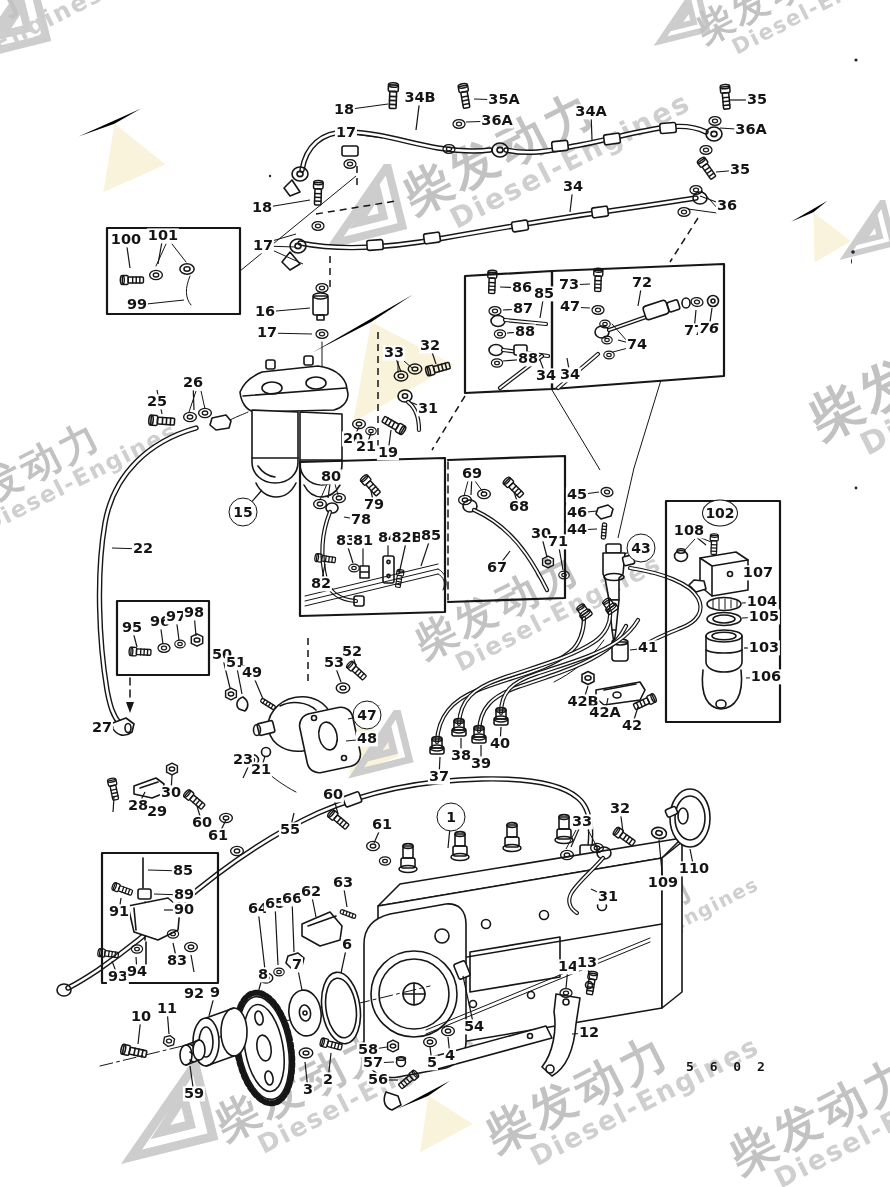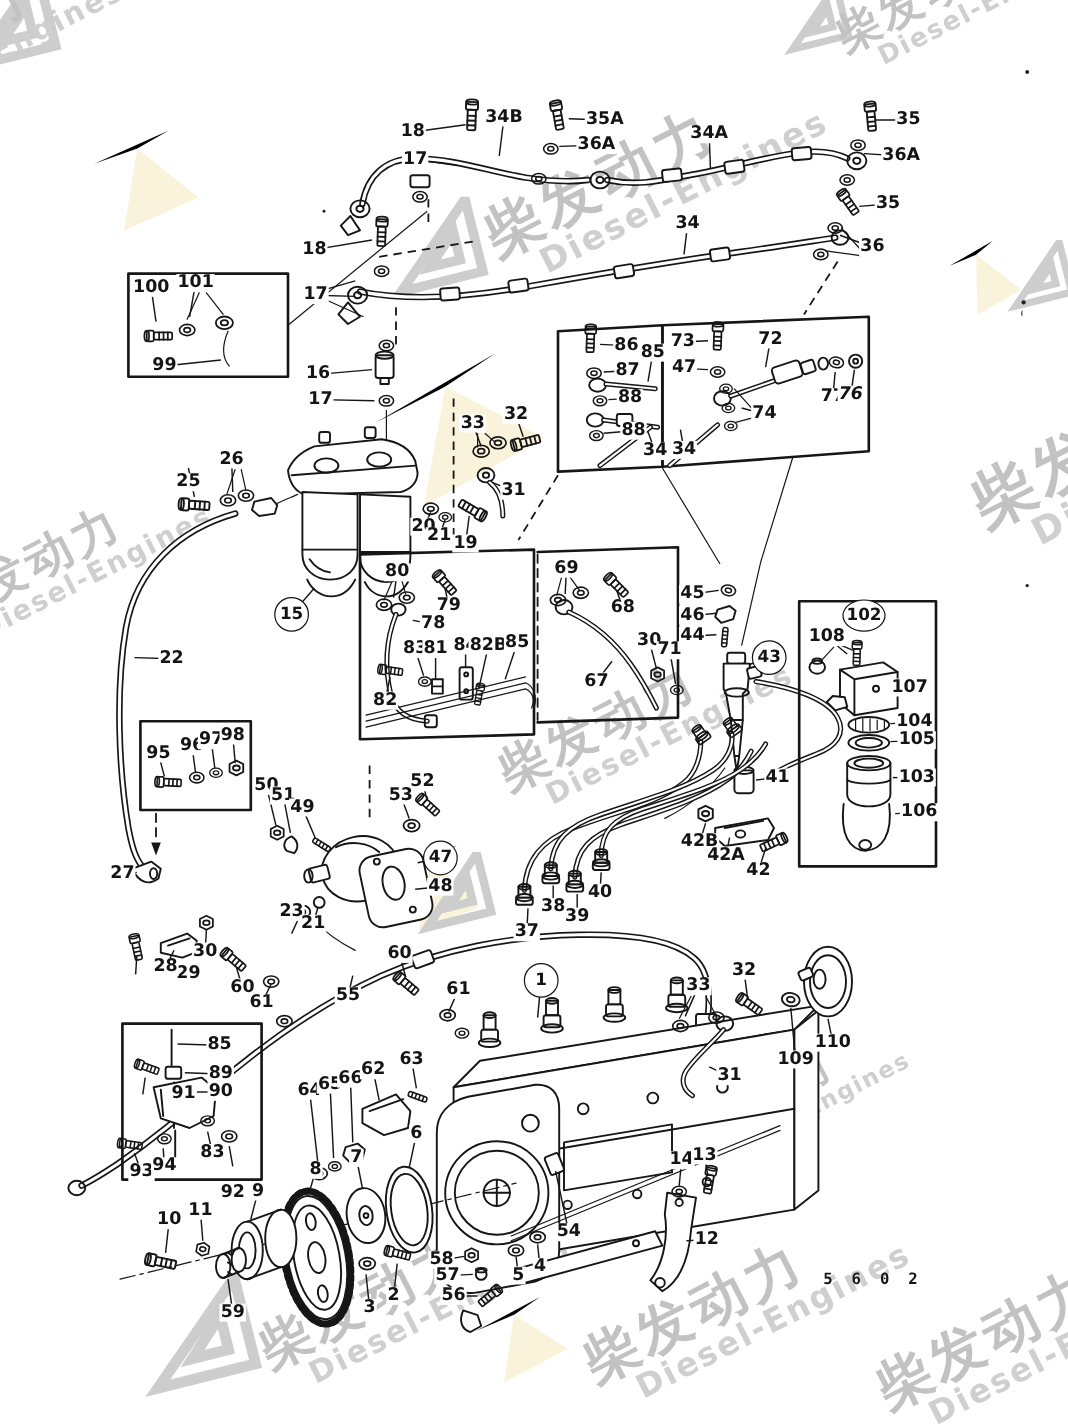--- a/index.html
+++ b/index.html
@@ -795,21 +795,21 @@
       <div class="plabel" style="left: 258px; top: 909px;">64</div>
       <div class="plabel" style="left: 275px; top: 904px;">65</div>
       <div class="plabel" style="left: 292px; top: 899px;">66</div>
       <div class="plabel" style="left: 311px; top: 892px;">62</div>
       <div class="plabel" style="left: 347px; top: 945px;">6</div>
       <div class="plabel" style="left: 297px; top: 965px;">7</div>
       <div class="plabel" style="left: 263px; top: 975px;">8</div>
       <div class="plabel" style="left: 183px; top: 871px;">85</div>
       <div class="plabel" style="left: 184px; top: 895px;">89</div>
       <div class="plabel" style="left: 184px; top: 910px;">90</div>
-      <div class="plabel" style="left: 119px; top: 912px; margin-left: 34px;">91</div>
+      <div class="plabel" style="left: 119px; top: 912px;">91</div>
       <div class="plabel" style="left: 118px; top: 977px;">93</div>
       <div class="plabel" style="left: 137px; top: 972px;">94</div>
       <div class="plabel" style="left: 177px; top: 961px;">83</div>
       <div class="plabel" style="left: 194px; top: 972px; margin-top: 22px;">92</div>
       <div class="plabel" style="left: 215px; top: 993px;">9</div>
       <div class="plabel" style="left: 141px; top: 1017px;">10</div>
       <div class="plabel" style="left: 167px; top: 1009px;">11</div>
       <div class="plabel" style="left: 194px; top: 1094px;">59</div>
       <div class="plabel" style="left: 308px; top: 1090px;">3</div>
       <div class="plabel" style="left: 328px; top: 1080px;">2</div>

